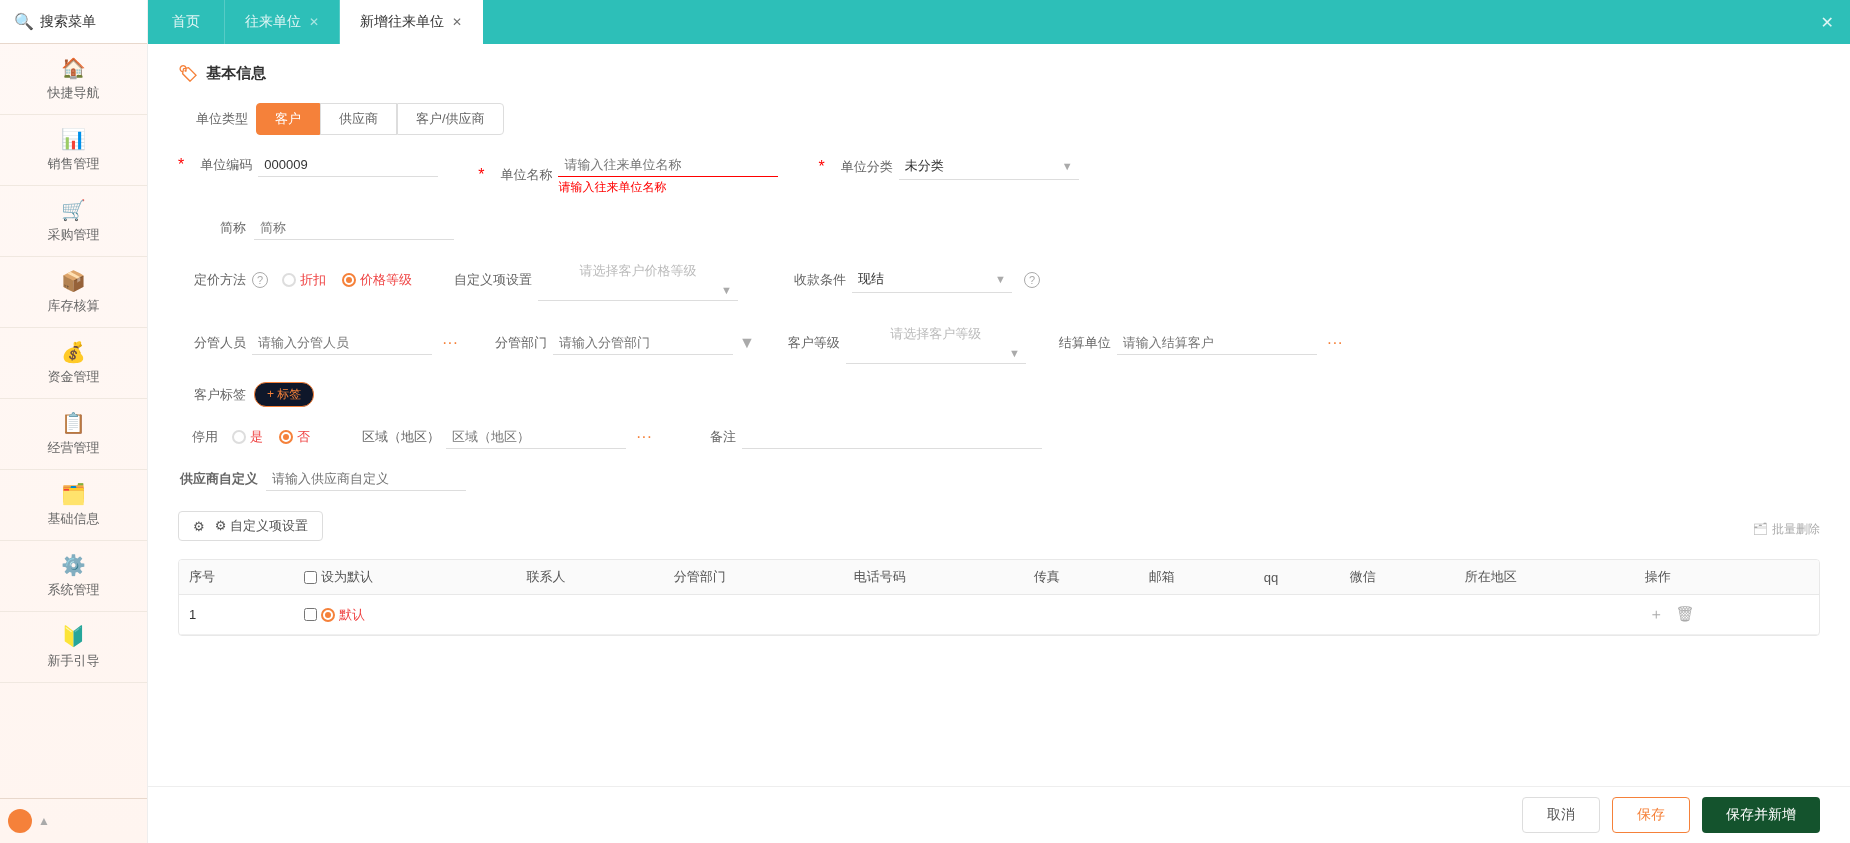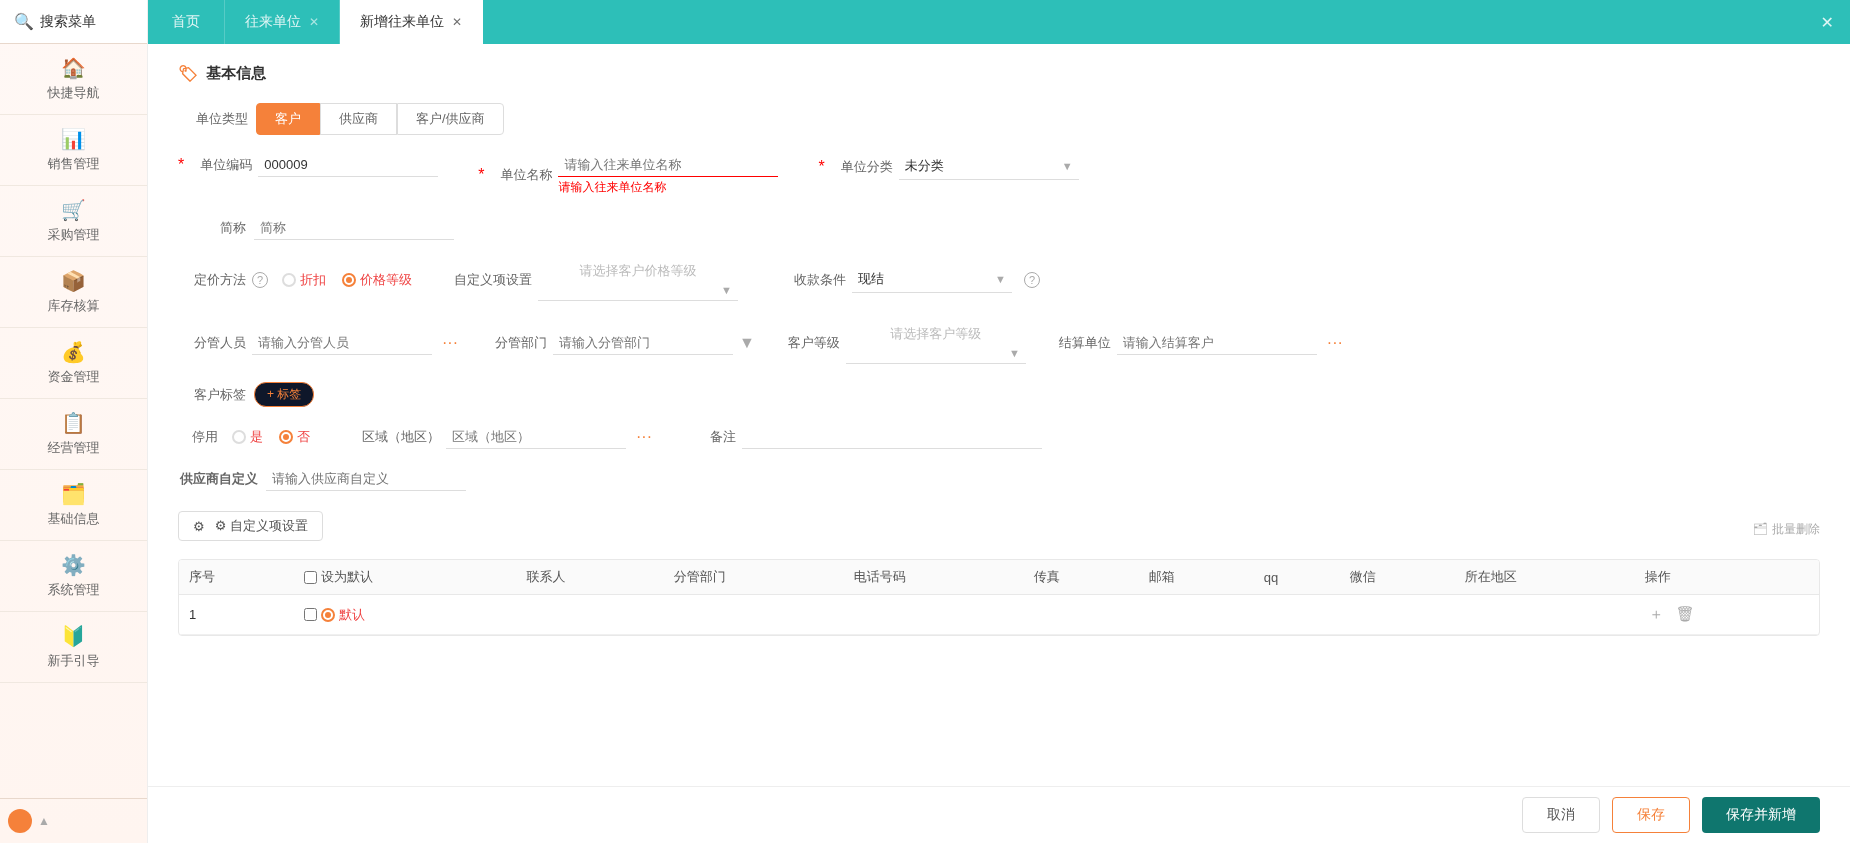--- a/index.html
+++ b/index.html
@@ -334,21 +334,21 @@
       border: 1px solid #f5813a;
       background: #fff;
       border-radius: 4px;
       font-size: 14px;
       color: #f5813a;
       cursor: pointer;
     }
     .btn-save-new {
       padding: 8px 24px;
       border: none;
-      background: #0f766e;
+      background: #14532d;
       border-radius: 4px;
       font-size: 14px;
       color: #fff;
       cursor: pointer;
     }
 
     .field-input-wrapper {
       display: flex;
       flex-direction: column;
     }

